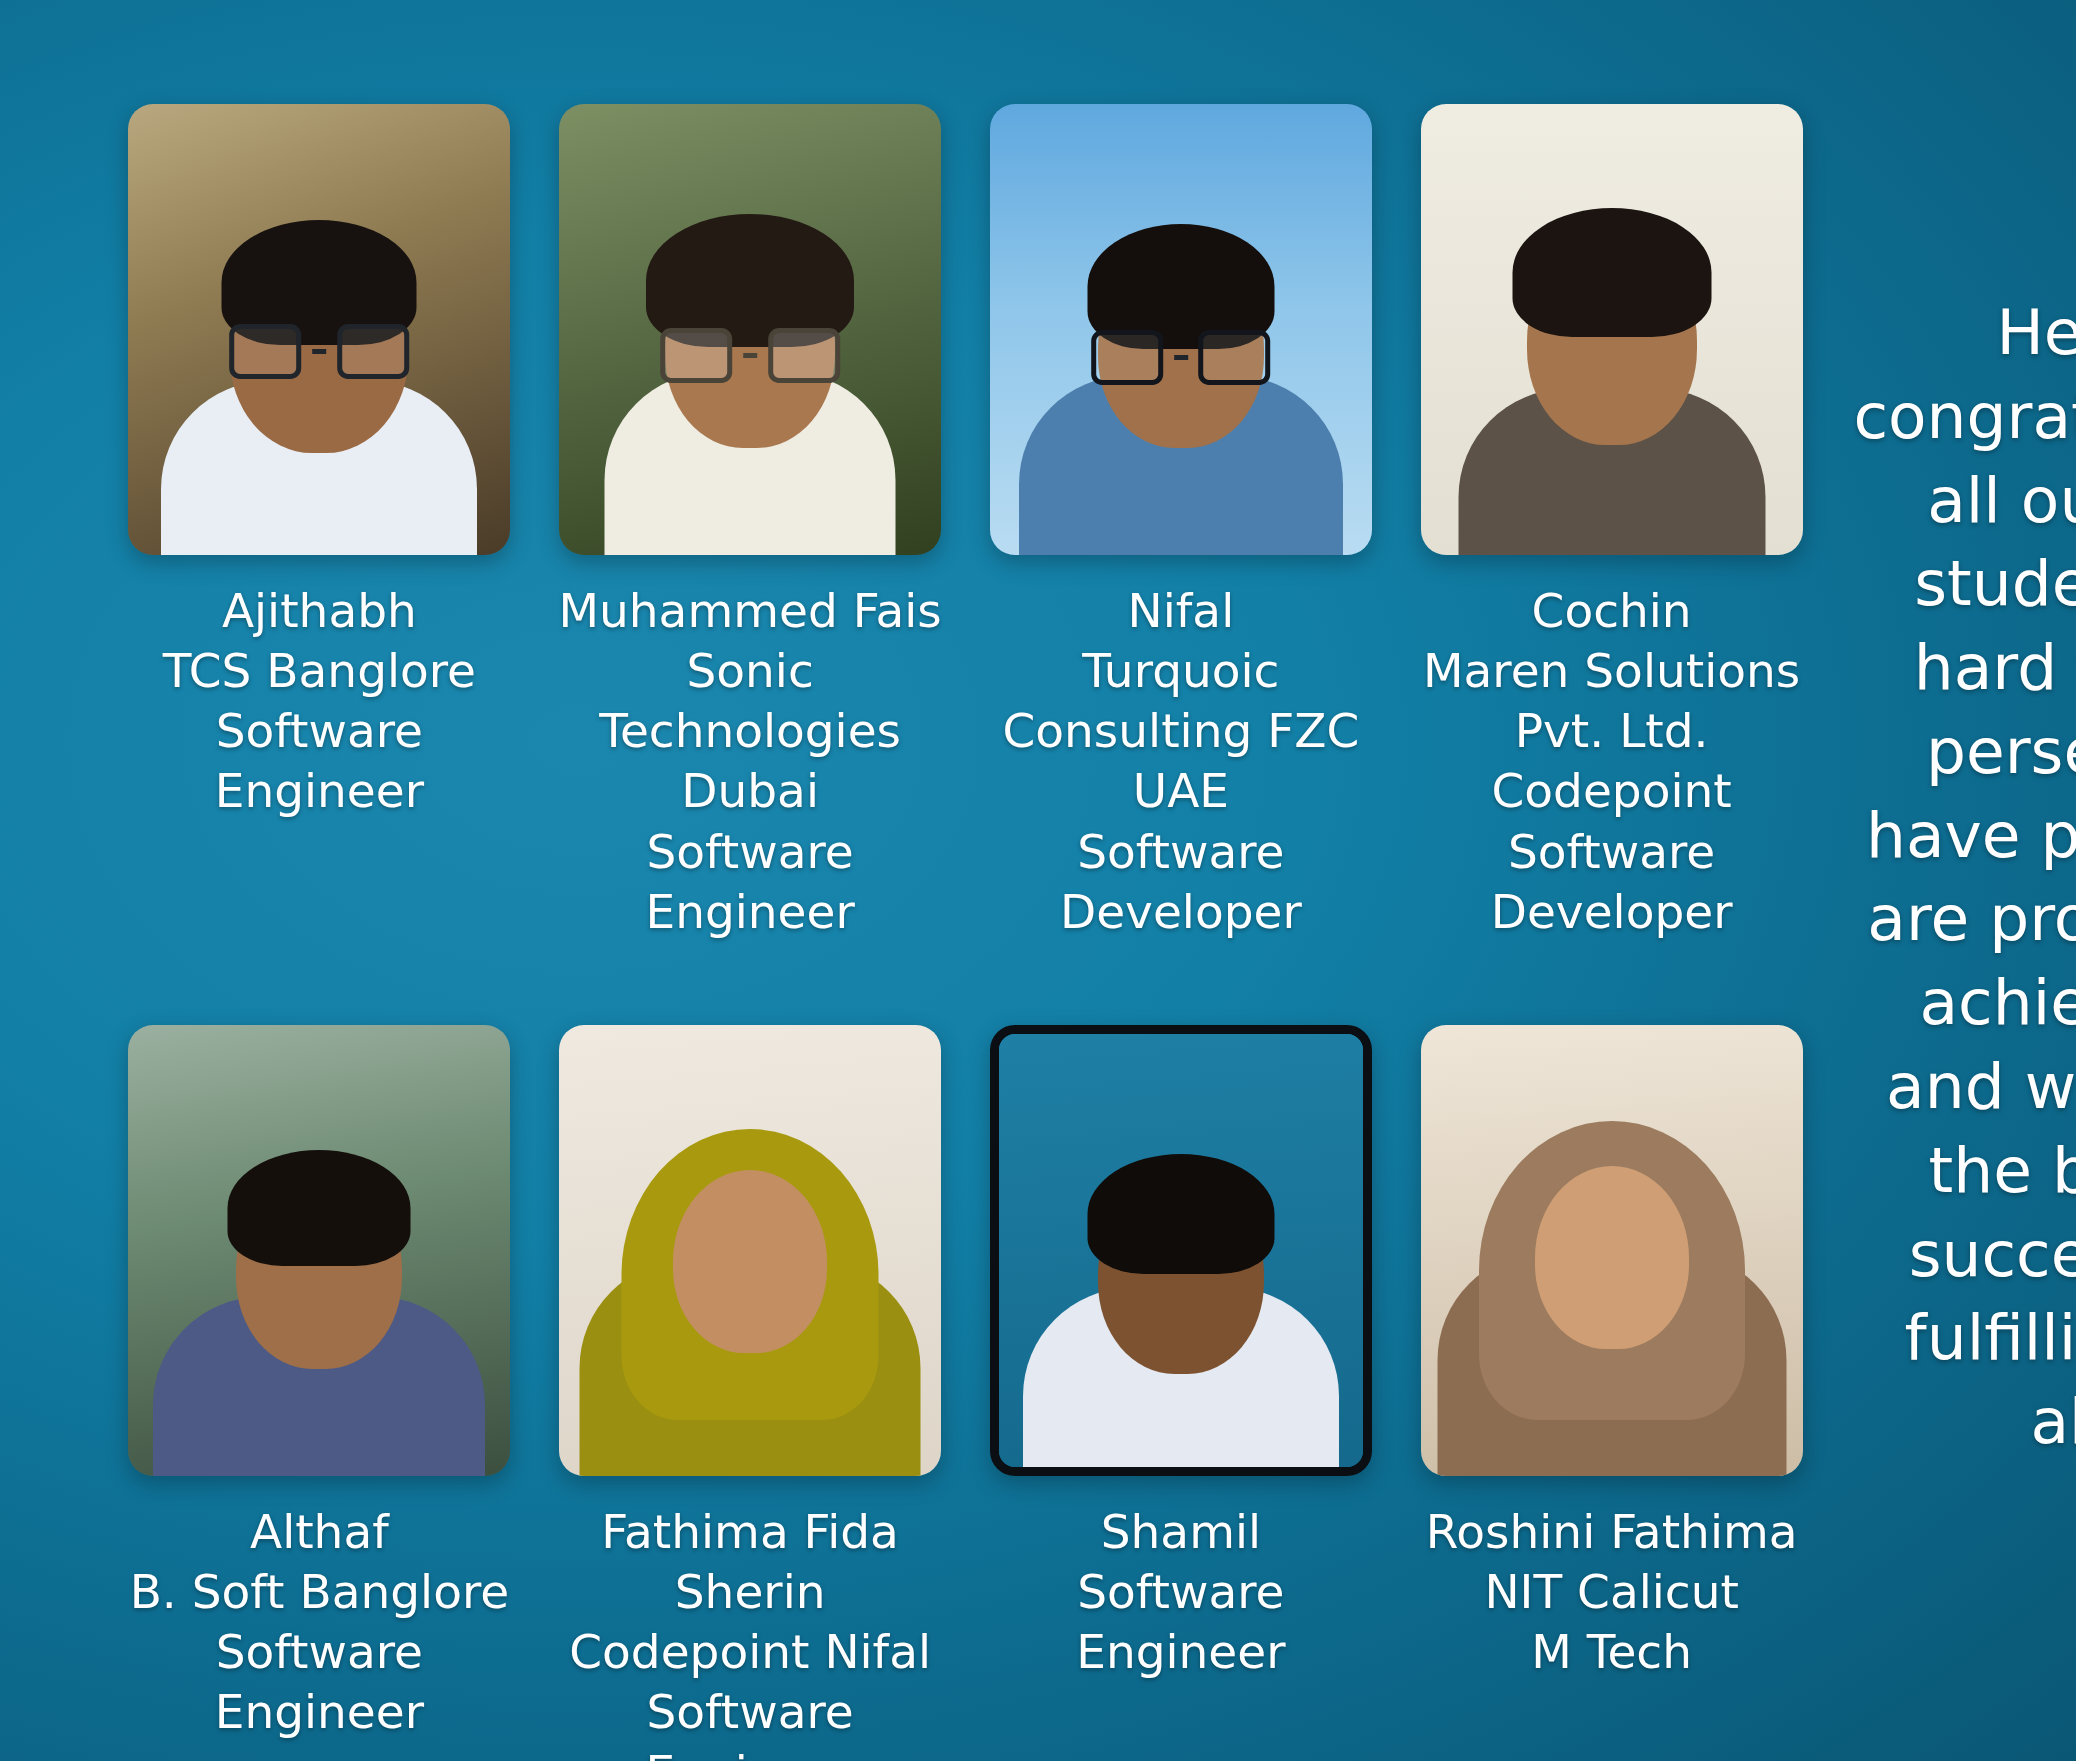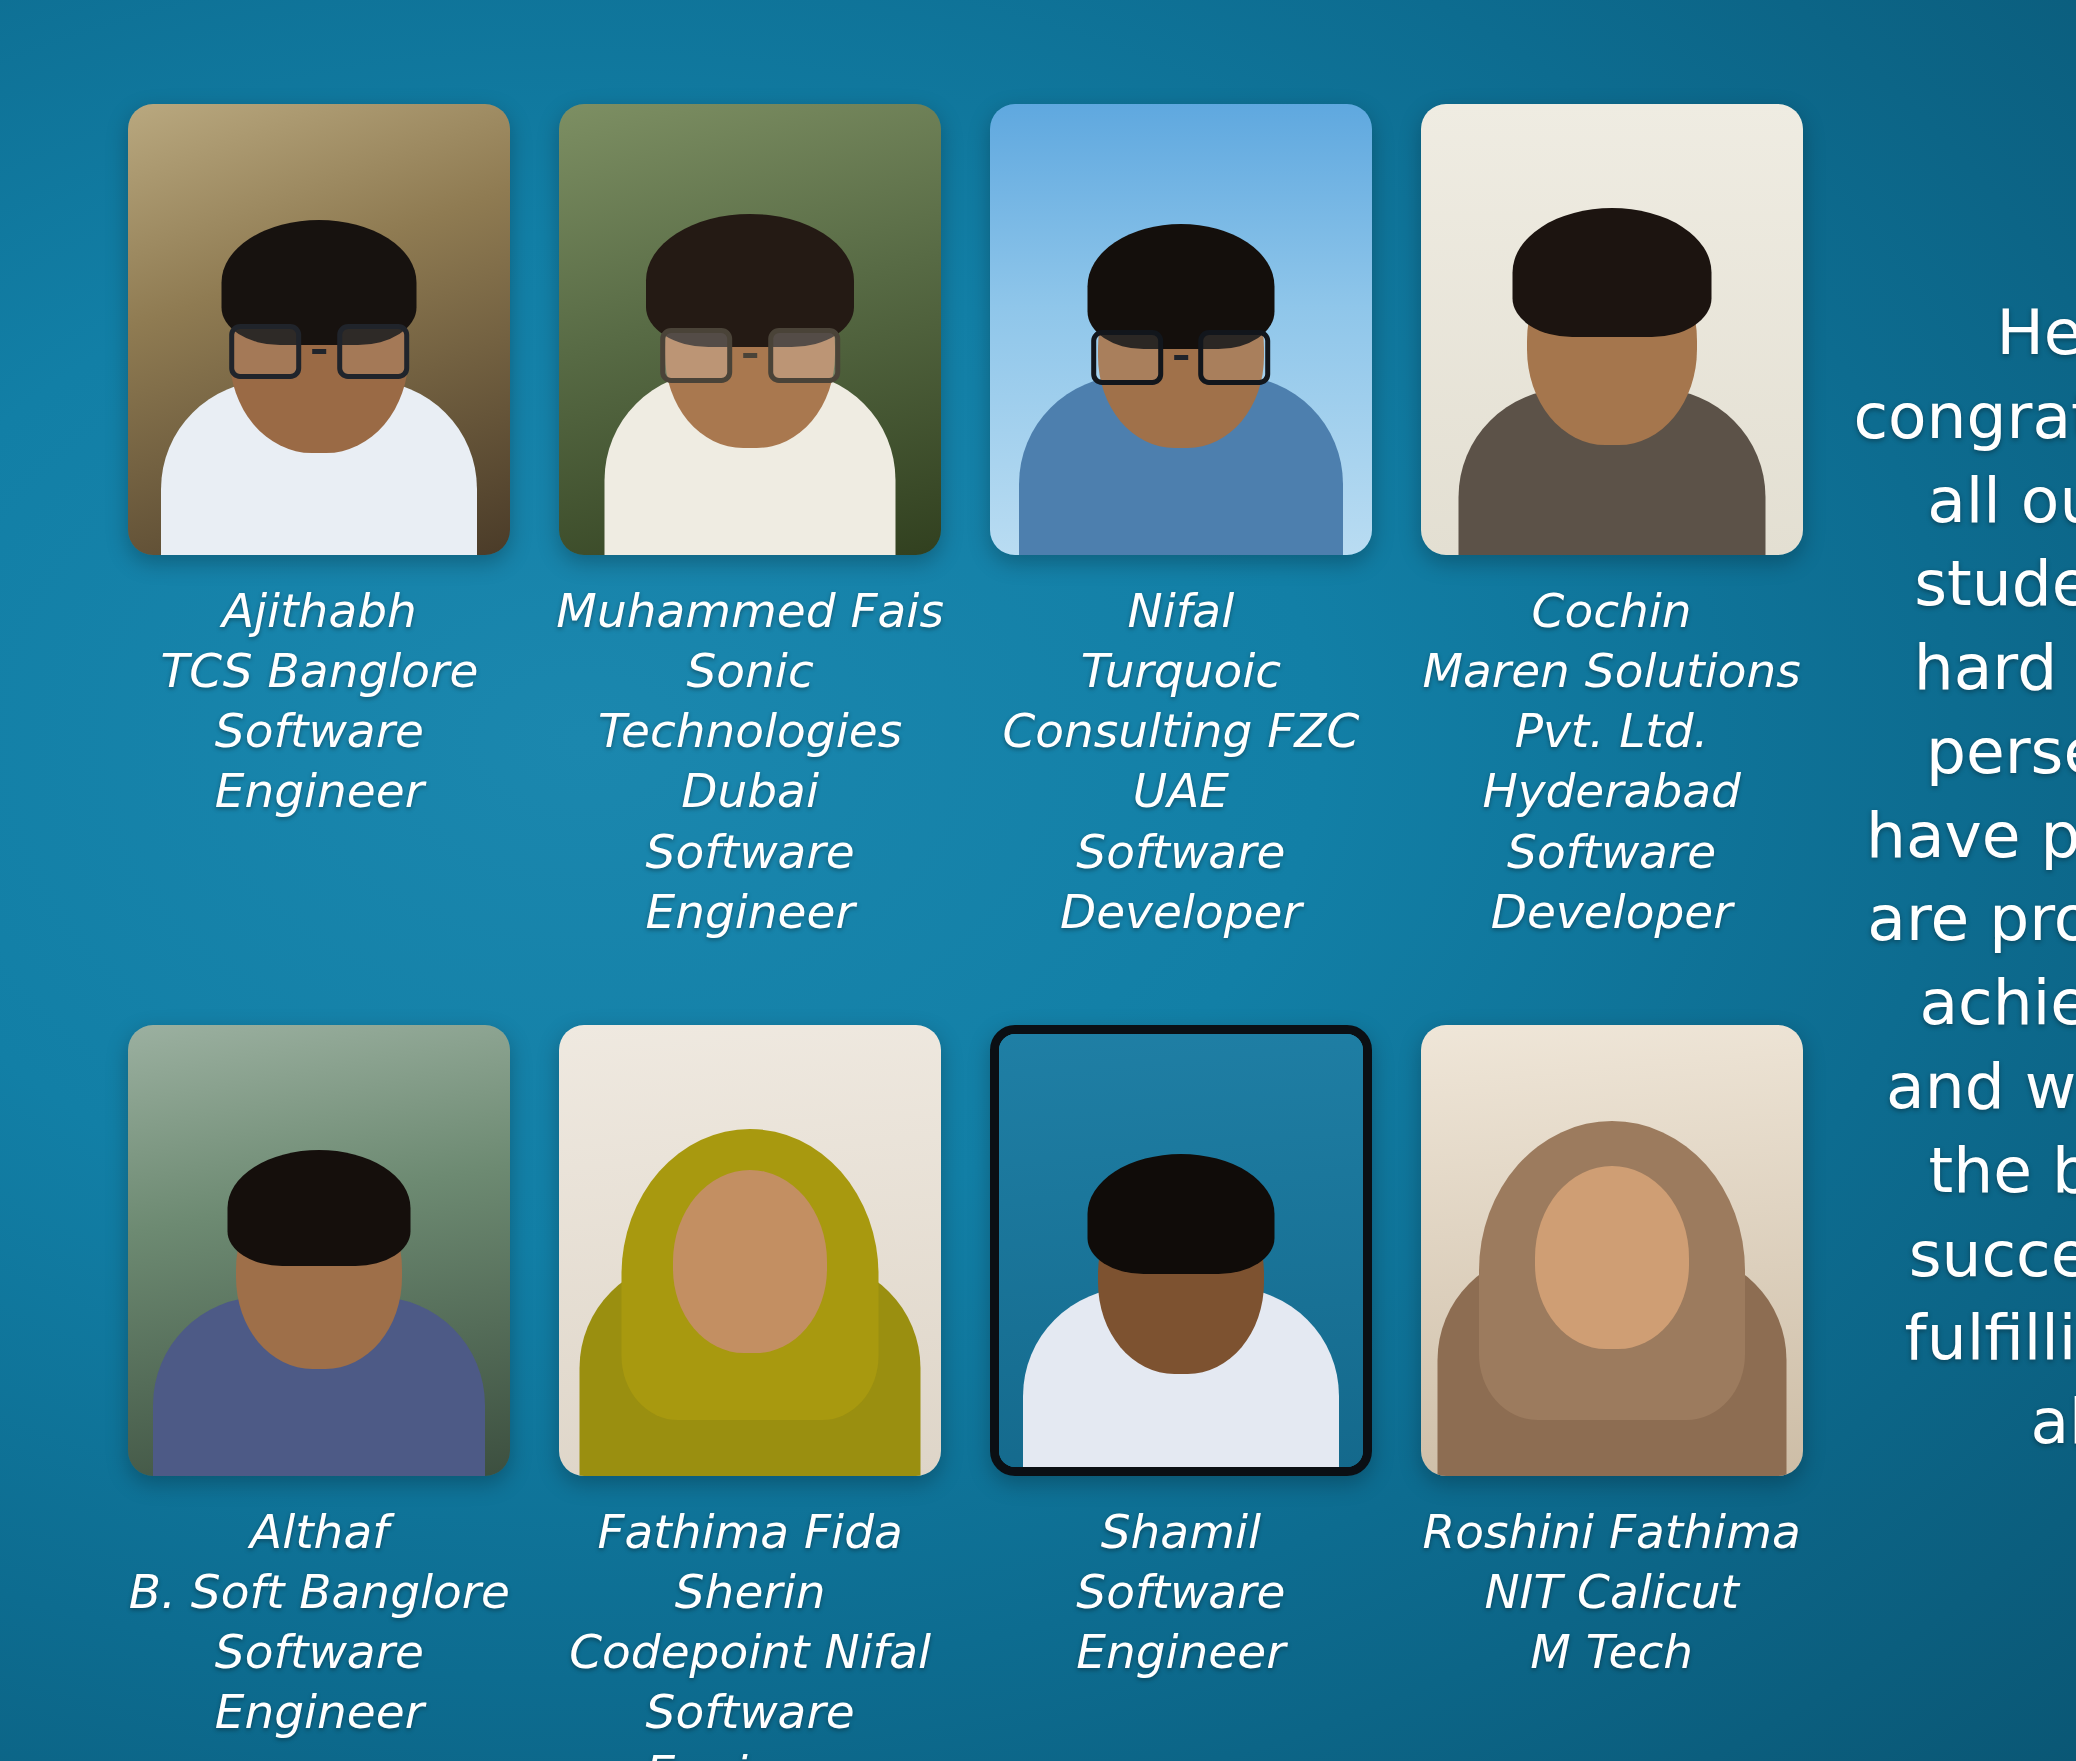--- a/index.html
+++ b/index.html
@@ -115,21 +115,20 @@
 
   .caption {
     margin-top: 26px;
     text-align: center;
     color: #ffffff;
     font-size: 47px;
     line-height: 1.28;
     font-family: "DejaVu Sans", sans-serif;
     text-shadow: 0 1.7px 4.2px rgba(0,0,0,0.35);
     width: 419px;
-    font-style: italic;
   }
   .caption .nm { display: block; }
   .caption .ln { display: block; }
 
   .message-area {
     flex: 1;
     padding: 291px 62px 0 25px;
     box-sizing: border-box;
   }
   .message {
@@ -213,21 +212,21 @@
         <div class="photo-wrap">
           <div class="ph bg-d"></div>
           <div class="neck" style="width:307px;height:166px;background:#5c5248;"></div>
           <div class="neck" style="width:112px;height:112px;background:#8a5f3f;bottom:133px;"></div>
           <div class="head" style="width:170px;height:208px;top:133px;background:#a5764d;"></div>
           <div class="hair" style="width:199px;height:129px;top:104px;background:#1c1410;"></div>
         </div>
         <div class="caption">
           <span class="nm">Cochin</span>
           <span class="ln">Maren Solutions Pvt. Ltd.</span>
-          <span class="ln">Hyderabad</span>
+          <span class="ln">Codepoint</span>
           <span class="ln">Software Developer</span>
         </div>
       </div>
 
     </div>
 
     <div class="row">
 
       <div class="card">
         <div class="photo-wrap">

